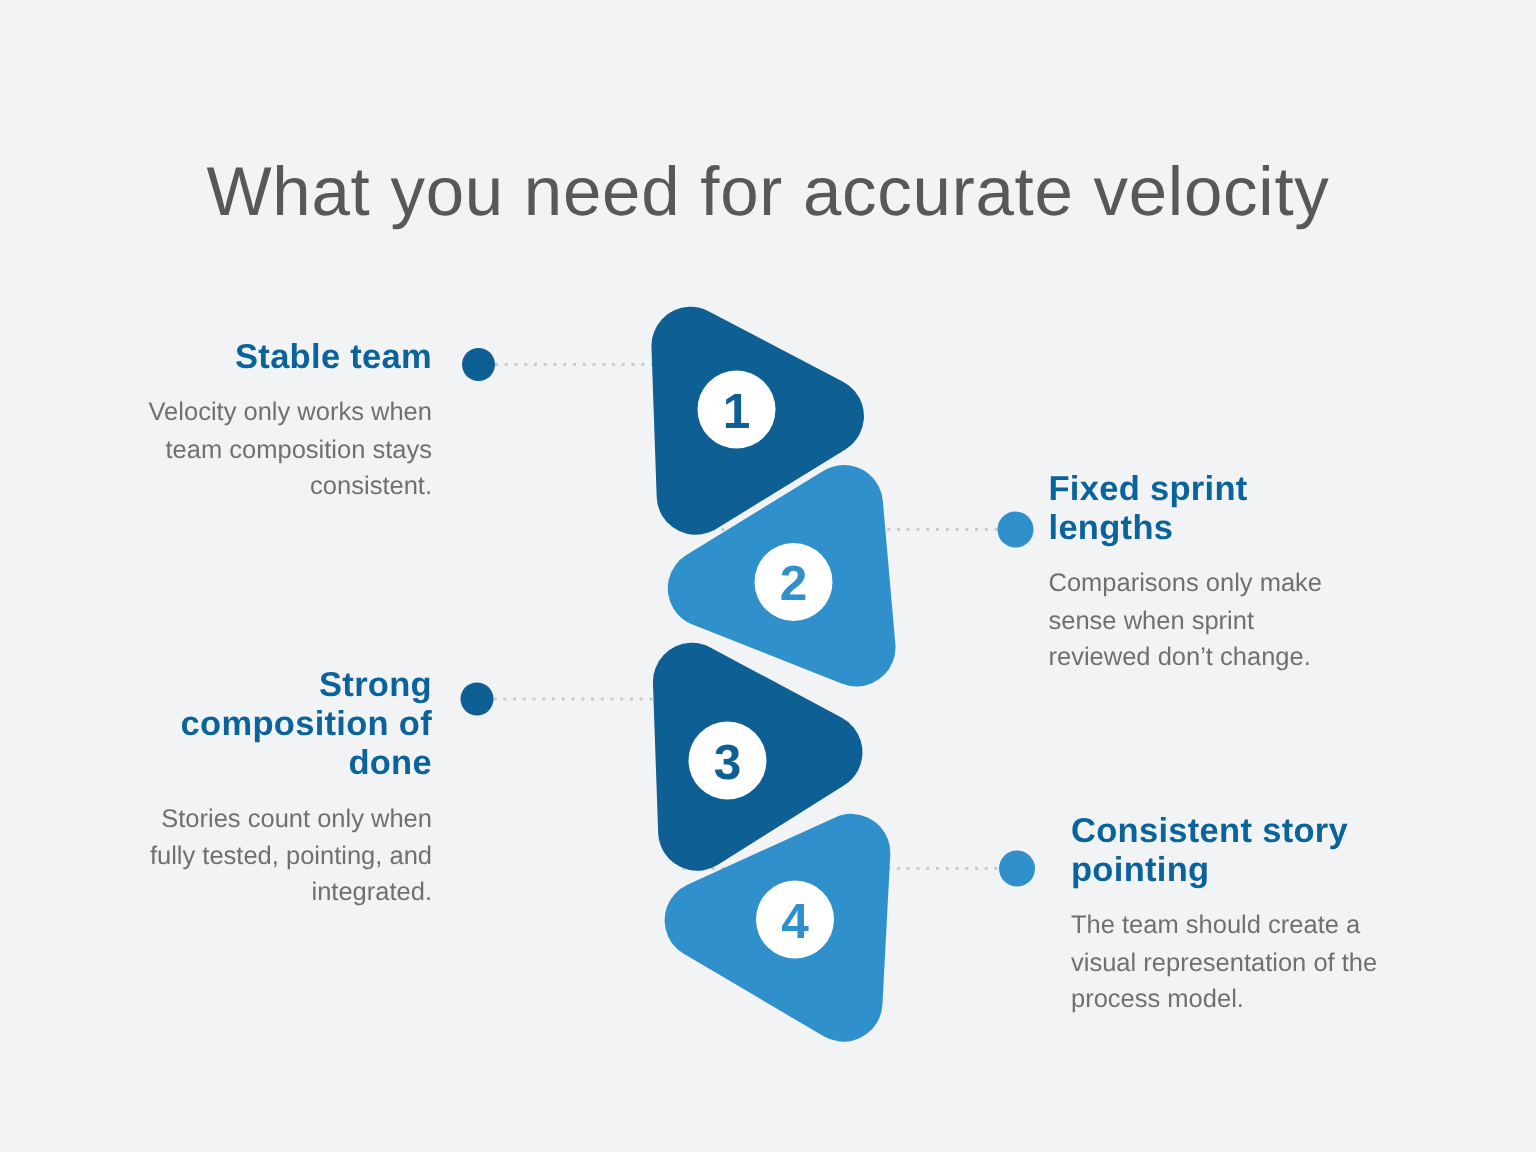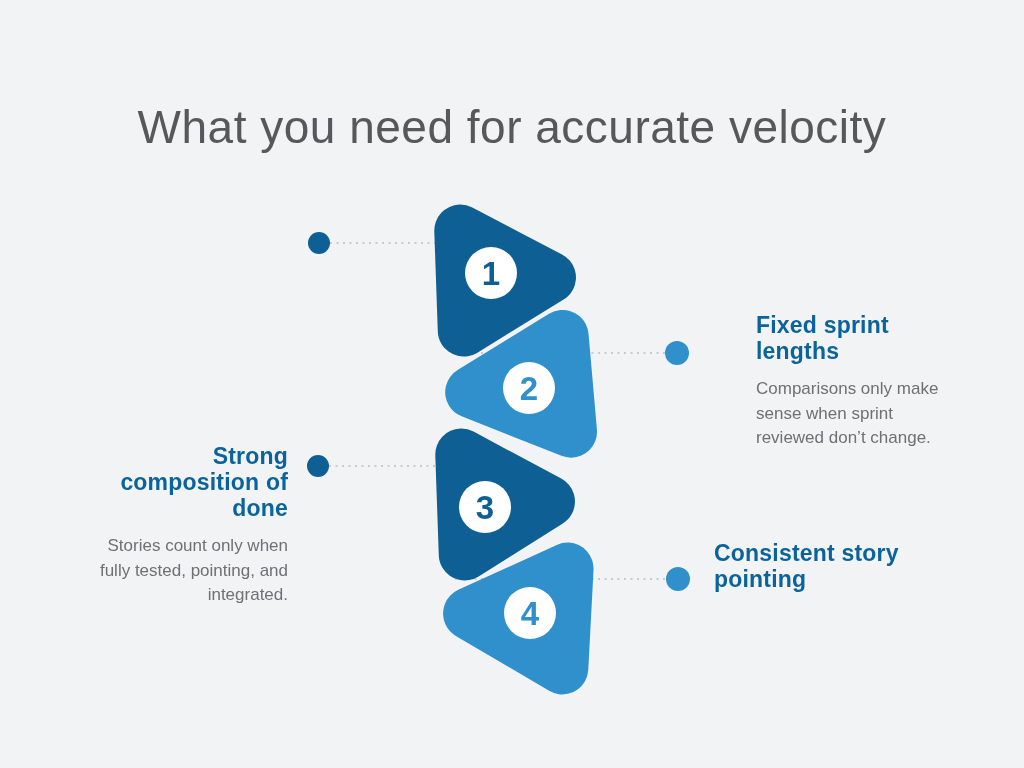--- a/index.html
+++ b/index.html
@@ -67,21 +67,21 @@
   }
   .item .body{
     margin-top:13px;
     font-size:17px;
     line-height:24.5px;
     color:var(--body-gray);
   }
   .item.left{width:210px;text-align:right;}
   .item.right{width:208px;text-align:left;}
   .item1{left:78px;top:224px;}
-  .item2{left:756px;top:312px;}
+  .item2{left:699px;top:312px;}
   .item3{left:78px;top:443px;}
   .item4{left:714px;top:540px;}
 </style>
 </head>
 <body>
 
 <div class="stage">
 
   <h1 class="title">What you need for accurate velocity</h1>
 
@@ -108,28 +108,33 @@
     <text class="num light" x="229" y="210">2</text>
     <text class="num dark" x="185" y="329">3</text>
     <text class="num light" x="230" y="435">4</text>
 
     <circle class="conn-dot dark" cx="19" cy="53" r="11"></circle>
     <circle class="conn-dot light" cx="377" cy="163" r="12"></circle>
     <circle class="conn-dot dark" cx="18" cy="276" r="11"></circle>
     <circle class="conn-dot light" cx="378" cy="389" r="12"></circle>
   </svg>
 
+  <div class="item left item1">
+    <div class="heading">Stable team</div>
+    <div class="body">Velocity only works when team composition stays consistent.</div>
+  </div>
 
   <div class="item right item2">
     <div class="heading">Fixed sprint lengths</div>
     <div class="body">Comparisons only make sense when sprint reviewed don’t change.</div>
   </div>
 
   <div class="item left item3">
     <div class="heading">Strong composition of done</div>
     <div class="body">Stories count only when fully tested, pointing, and integrated.</div>
   </div>
 
   <div class="item right item4">
     <div class="heading">Consistent story pointing</div>
+    <div class="body">The team should create a visual representation of the process model.</div>
   </div>
 
 </div>
 
 </body></html>

